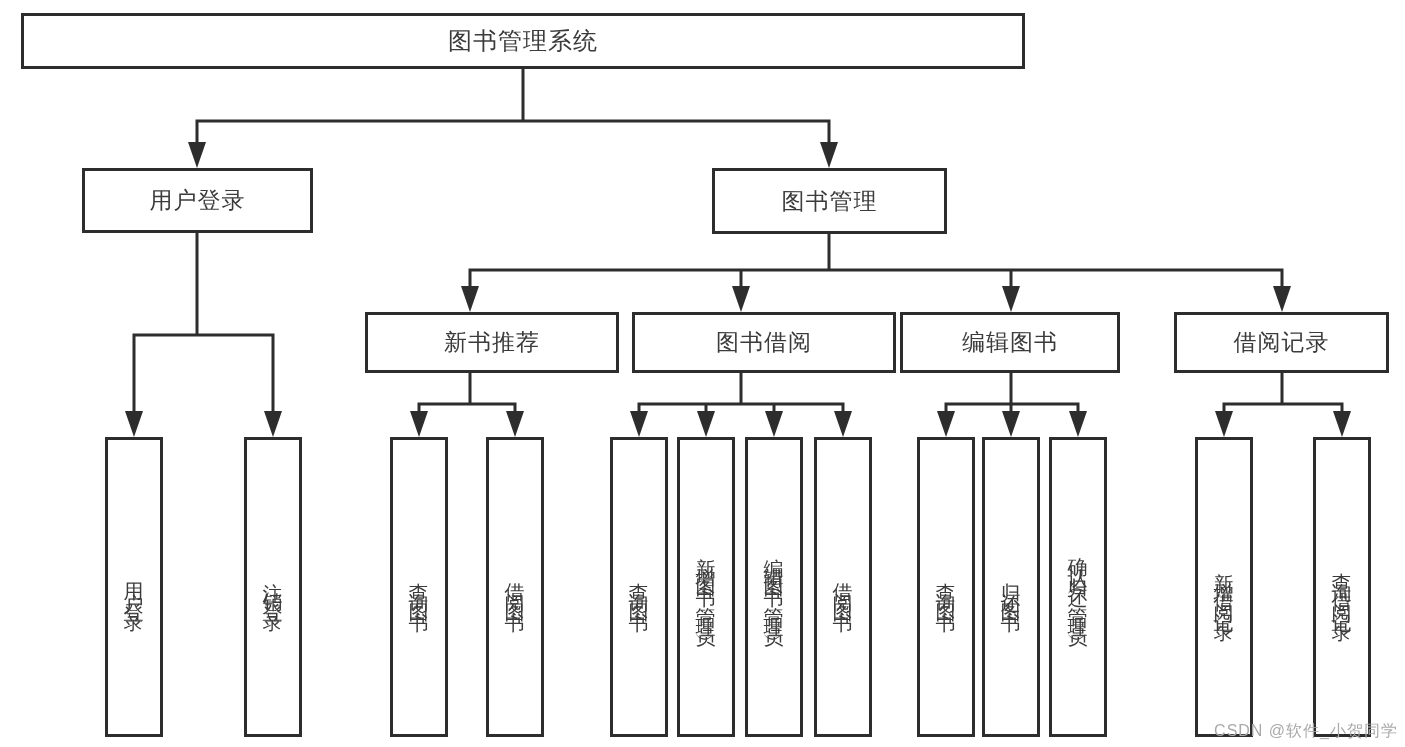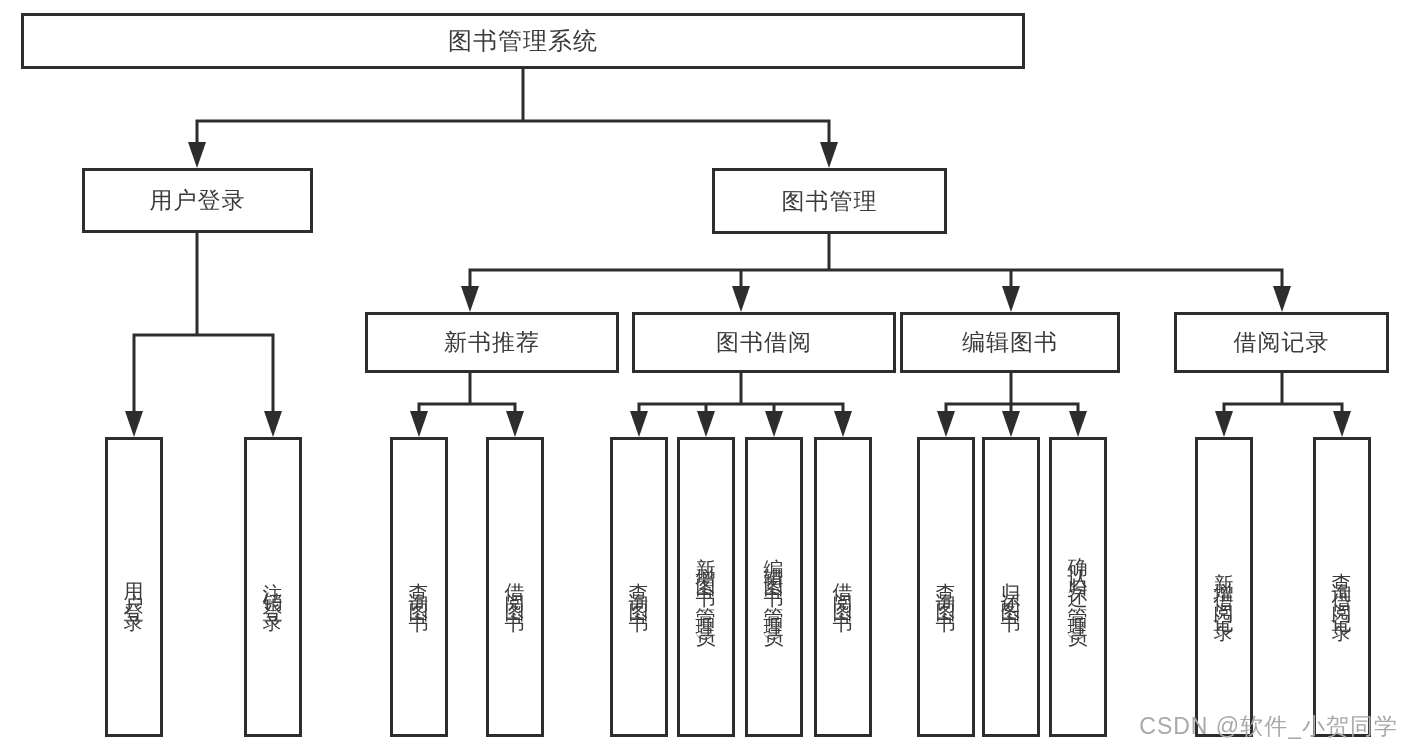--- a/index.html
+++ b/index.html
@@ -14,21 +14,21 @@
     color:#3b3b3b;
   }
   .node.h{font-size:23px;letter-spacing:1px;}
   .node.root{font-size:24px;}
   .node.v{font-size:20px;}
   .node.v .vtxt{
     writing-mode:vertical-rl;text-orientation:mixed;
     letter-spacing:10px;line-height:1;white-space:nowrap;
   }
   .watermark{
-    position:absolute;right:7px;bottom:5px;font-size:23px;color:#a9a9a9;
+    position:absolute;right:7px;bottom:5px;font-size:16px;color:#a9a9a9;
     letter-spacing:1px;z-index:5;
   }
 </style>
 </head>
 <body>
 
 <div class="stage">
 
   <svg class="connectors" viewBox="0 0 1405 747" xmlns="http://www.w3.org/2000/svg">
     <g stroke="#2d2d2d" stroke-width="3" fill="none">

